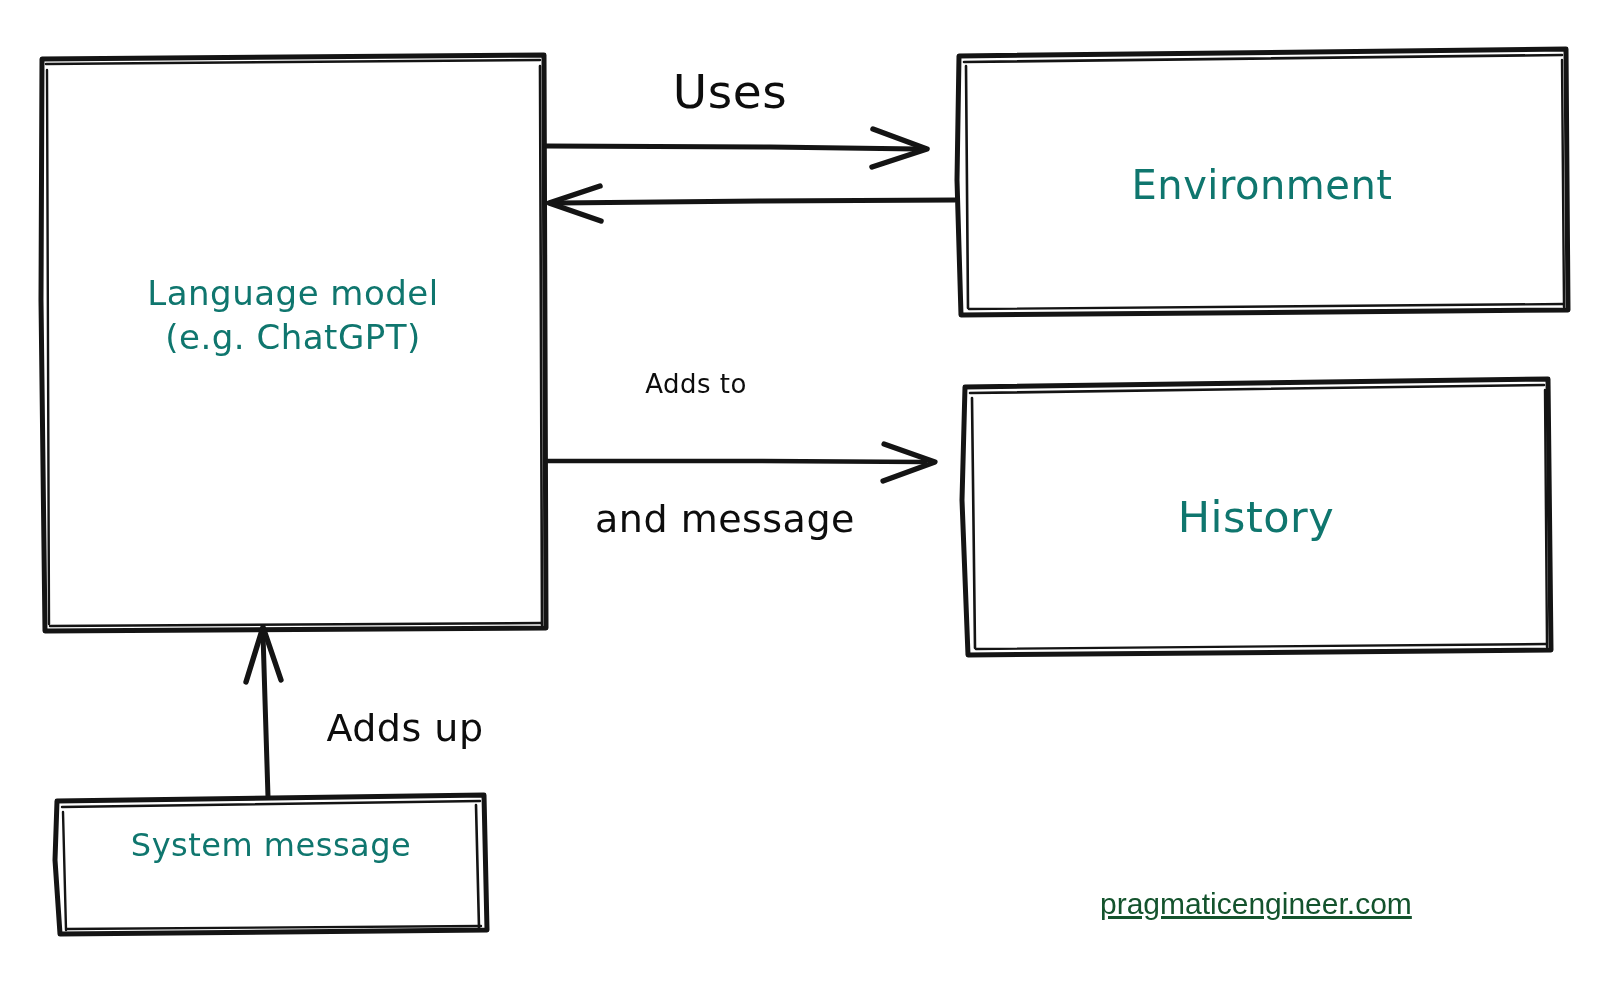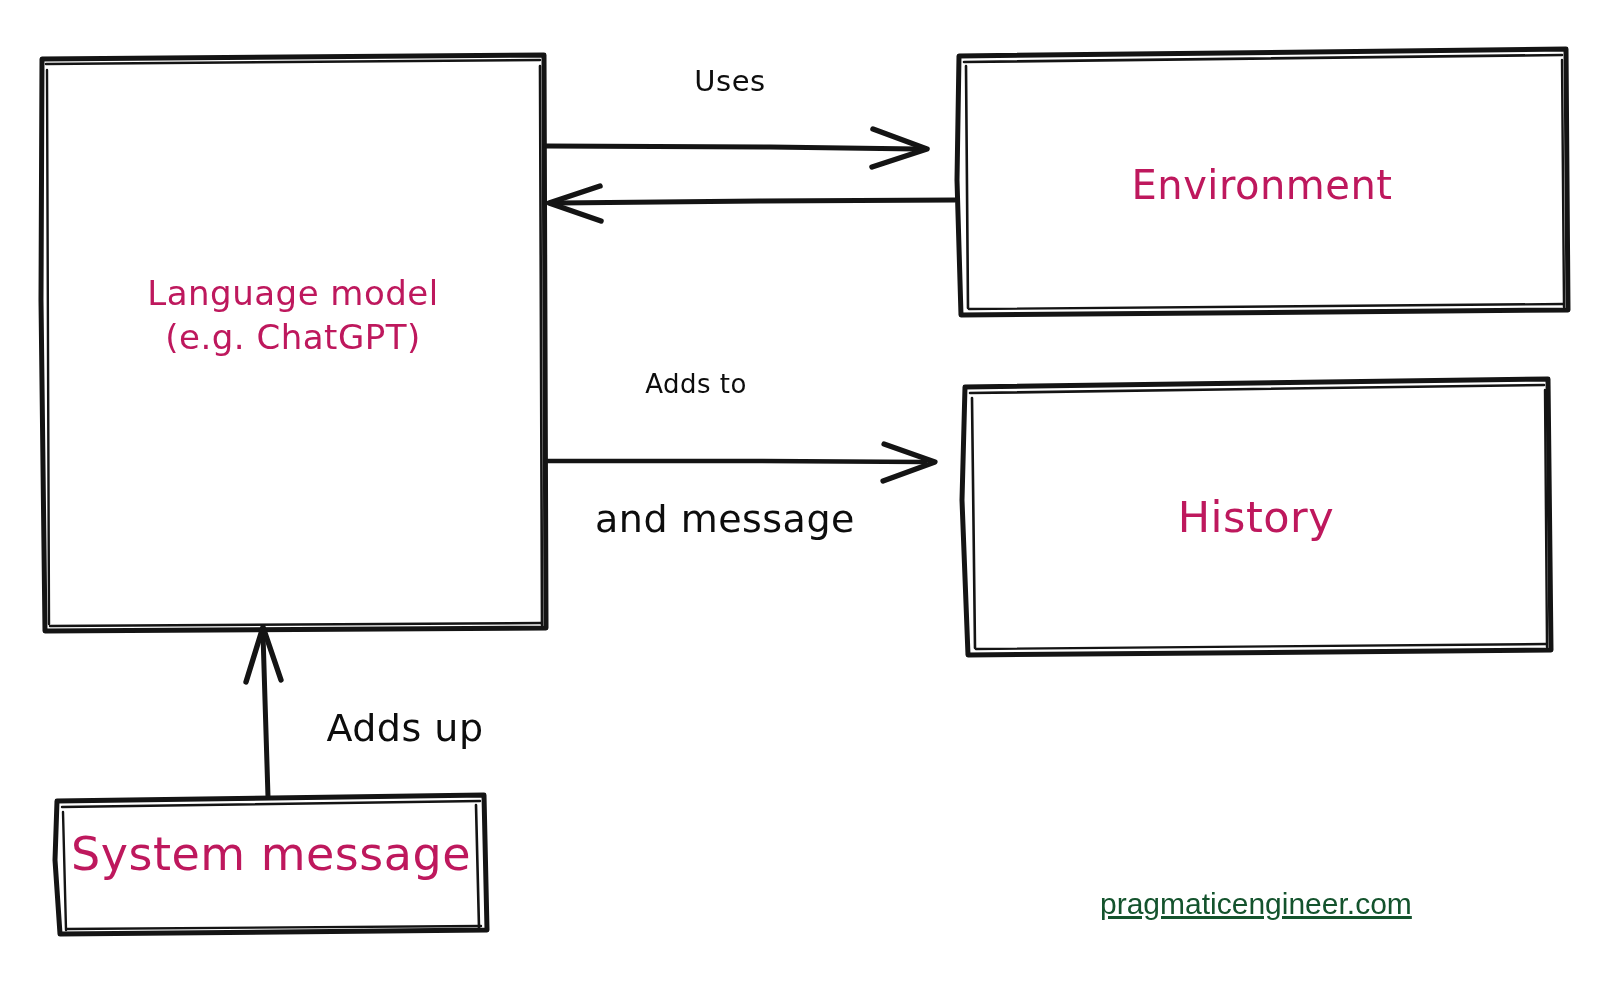--- a/index.html
+++ b/index.html
@@ -18,21 +18,21 @@
   #canvas {
     position: absolute;
     left: 0;
     top: 0;
     width: 1600px;
     height: 999px;
   }
   .node-label {
     position: absolute;
     font-family: "DejaVu Sans", sans-serif;
-    color: #be185d;
+    color: #0f766e;
     text-align: center;
     line-height: 1.28;
     letter-spacing: 0.5px;
     white-space: pre;
     pointer-events: none;
   }
   .edge-label {
     position: absolute;
     font-family: "DejaVu Sans", sans-serif;
     color: #0d0d0d;
@@ -58,27 +58,27 @@
   #hist-label {
     left: 962px;
     top: 490px;
     width: 588px;
     font-size: 43px;
   }
   #sys-label {
     left: 55px;
     top: 825px;
     width: 432px;
-    font-size: 46px;
+    font-size: 32px;
   }
   #label-uses {
     left: 600px;
     top: 64px;
     width: 260px;
-    font-size: 29px;
+    font-size: 47px;
   }
   #label-adds-to {
     left: 571px;
     top: 369px;
     width: 250px;
     font-size: 26px;
   }
   #label-and-accesses {
     left: 540px;
     top: 497px;

